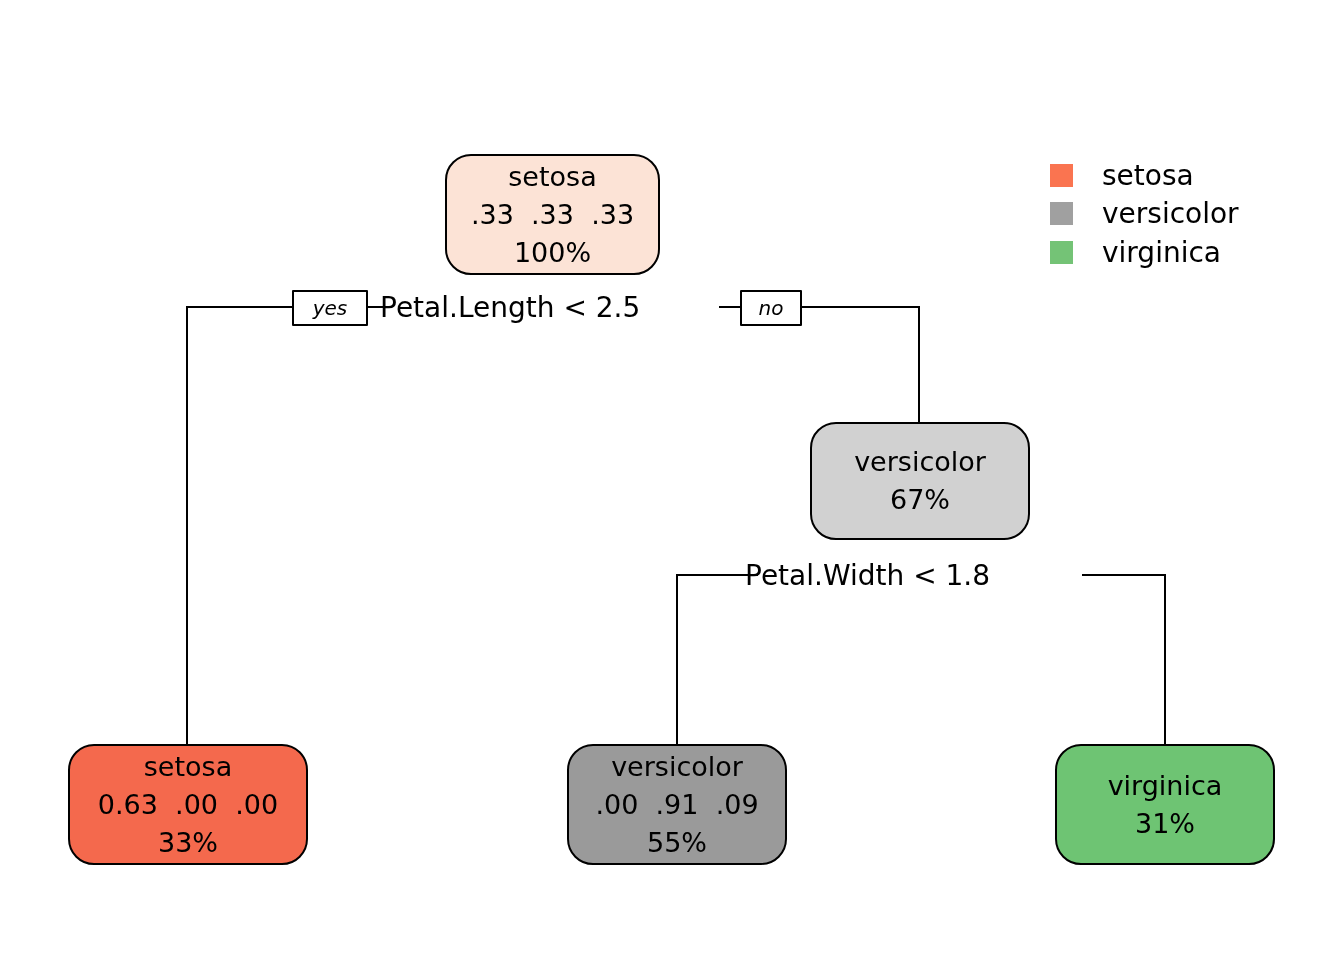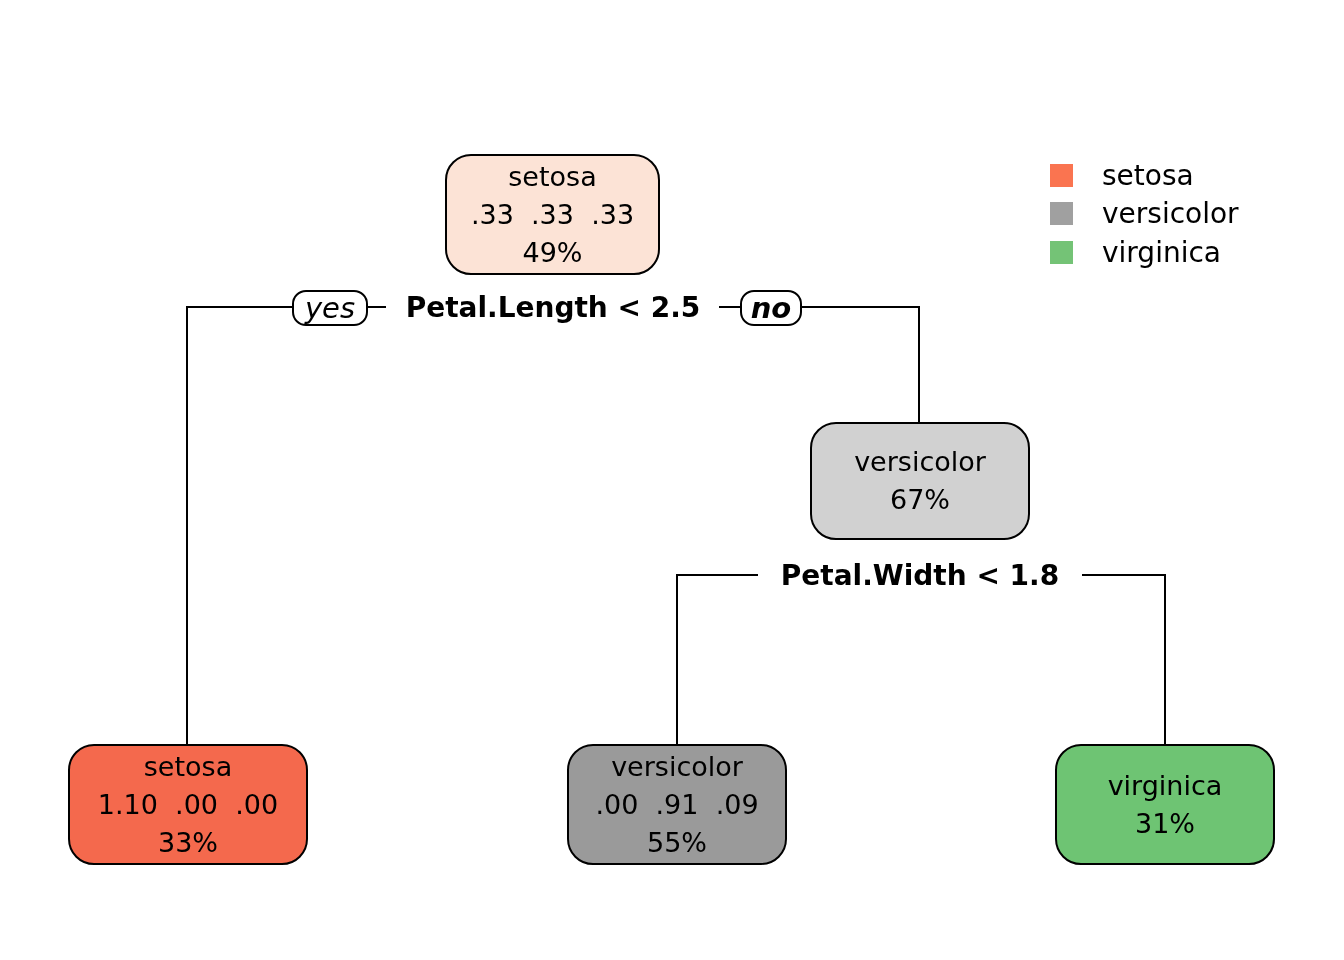--- a/index.html
+++ b/index.html
@@ -22,33 +22,33 @@
     justify-content: center;
     align-items: center;
     text-align: center;
     font-size: 27px;
     line-height: 38px;
     box-sizing: border-box;
   }
   .node .vals { white-space: pre; }
   .split-label {
     position: absolute;
-    font-weight: bold;
+    font-weight: normal;
     font-size: 28px;
-    text-align: center;
+    text-align: left;
     line-height: 38px;
     white-space: nowrap;
   }
   .branch-tag {
     position: absolute;
     border: 2px solid #000000;
-    border-radius: 14px;
+    border-radius: 1px;
     background: #ffffff;
     font-style: italic;
-    font-size: 29px;
+    font-size: 20px;
     display: flex;
     justify-content: center;
     align-items: center;
     box-sizing: border-box;
   }
   .hline { position: absolute; height: 2px; background: #000000; }
   .vline { position: absolute; width: 2px; background: #000000; }
   .legend { position: absolute; left: 1050px; top: 129px; }
   .legend-row { position: absolute; left: 0; height: 30px; display: flex; align-items: center; }
   .legend-swatch { position: absolute; left: 0; width: 23px; height: 23px; }
@@ -67,37 +67,37 @@
   <div class="vline" style="left:918px; top:274px; height:116px;"></div>
 
   <div class="hline" style="left:676px; top:542px; width:82px;"></div>
   <div class="hline" style="left:1082px; top:542px; width:84px;"></div>
   <div class="vline" style="left:676px; top:542px; height:170px;"></div>
   <div class="vline" style="left:1164px; top:542px; height:170px;"></div>
 
   <div class="node" style="left: 445px; top: 122px; width: 215px; height: 121px; background-color: rgb(252, 227, 214);">
     <div>setosa</div>
     <div class="vals">.33  .33  .33</div>
-    <div>49%</div>
+    <div>100%</div>
   </div>
 
   <div class="split-label" style="left:380px; top:257px; width:346px;">Petal.Length &lt; 2.5</div>
   <div class="branch-tag" style="left:292px; top:258px; width:76px; height:36px;">yes</div>
-  <div class="branch-tag" style="left:740px; top:258px; width:62px; height:36px;font-weight:bold;">no</div>
+  <div class="branch-tag" style="left:740px; top:258px; width:62px; height:36px;">no</div>
 
   <div class="node" style="left: 810px; top: 390px; width: 220px; height: 118px; background-color: rgb(209, 209, 209);">
     <div>versicolor</div>
     <div>67%</div>
   </div>
 
   <div class="split-label" style="left:745px; top:525px; width:350px;">Petal.Width &lt; 1.8</div>
 
   <div class="node" style="left: 68px; top: 712px; width: 240px; height: 121px; background-color: rgb(244, 105, 77);">
     <div>setosa</div>
-    <div class="vals">1.10  .00  .00</div>
+    <div class="vals">0.63  .00  .00</div>
     <div>33%</div>
   </div>
 
   <div class="node" style="left: 567px; top: 712px; width: 220px; height: 121px; background-color: rgb(154, 154, 154);">
     <div>versicolor</div>
     <div class="vals">.00  .91  .09</div>
     <div>55%</div>
   </div>
 
   <div class="node" style="left: 1055px; top: 712px; width: 220px; height: 121px; background-color: rgb(110, 196, 115);">

